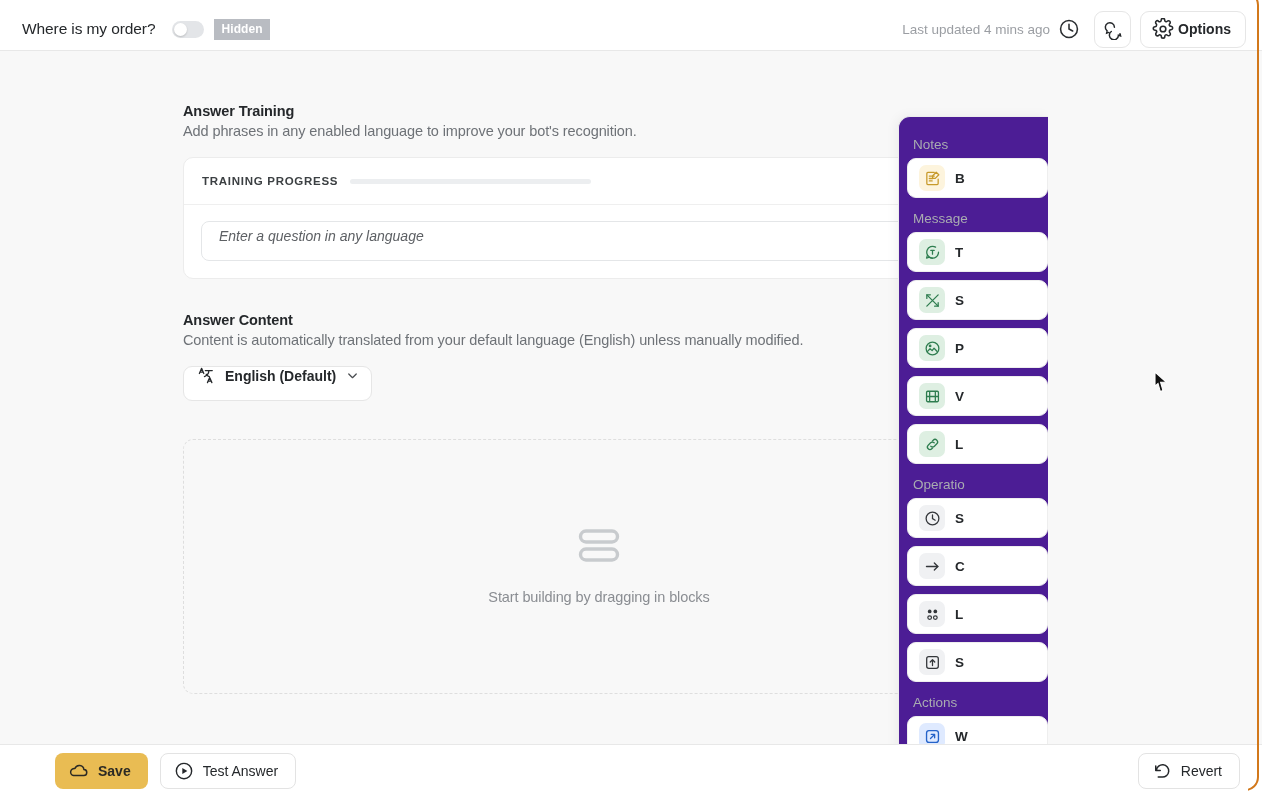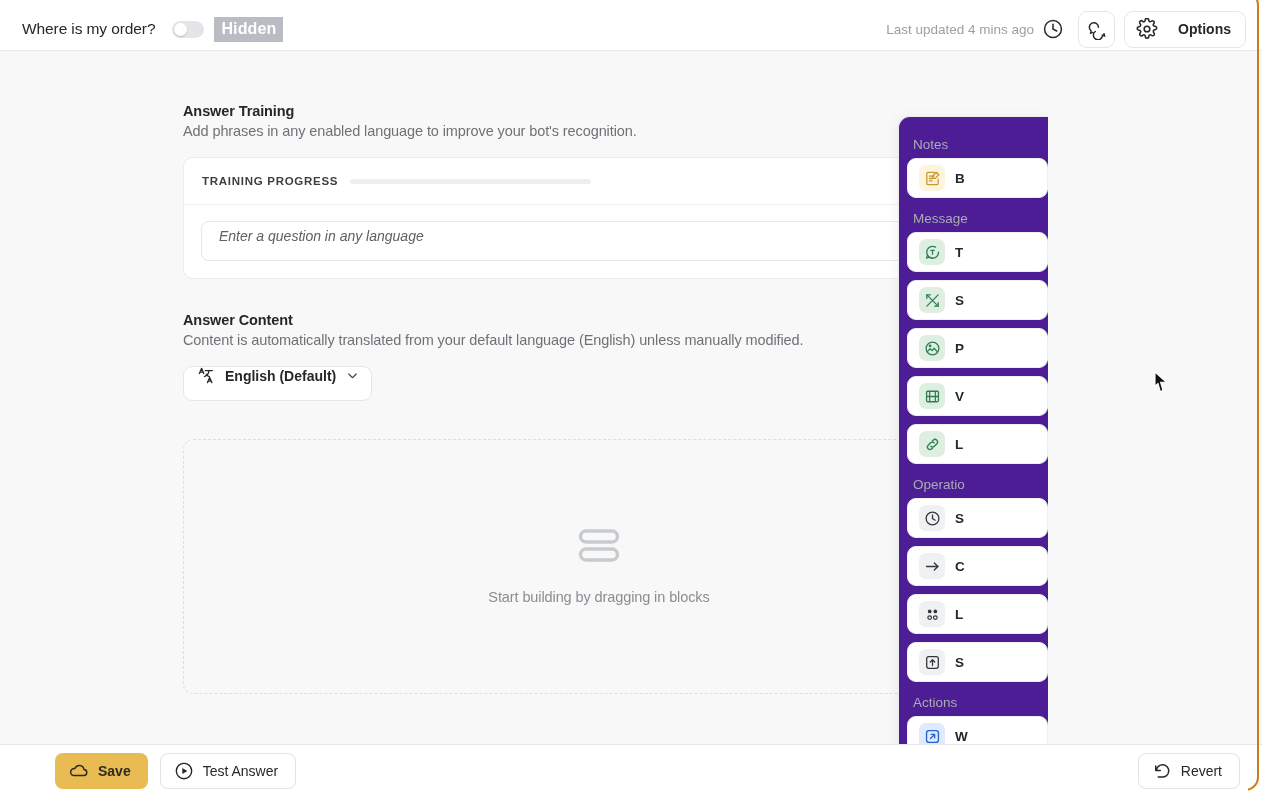--- a/index.html
+++ b/index.html
@@ -29,36 +29,36 @@
     margin-left: 17px; width: 32px; height: 17px; border-radius: 9px;
     background: #e3e5e8; position: relative; flex: none; cursor: pointer;
   }
   .toggle::after {
     content: ""; position: absolute; top: 2px; left: 2px;
     width: 13px; height: 13px; border-radius: 50%; background: #fff;
     box-shadow: 0 1px 2px rgba(0,0,0,.18);
   }
   .badge-hidden {
     margin-left: 10px; background: #b9bcc2; color: #fff;
-    font-size: 16px; font-weight: bold; letter-spacing: .1px;
+    font-size: 12px; font-weight: bold; letter-spacing: .1px;
     padding: 3px 7px 4px; border-radius: 0; white-space: nowrap;
   }
   .hdr-right { margin-left: auto; display: flex; align-items: center; gap: 0; }
   .last-updated {
     font-size: 13.5px; color: #9b9ea3; white-space: nowrap; margin-right: 8px;
   }
   .icon-clock { width: 22px; height: 22px; margin-right: 14px; flex: none; }
   .icon-btn-sq {
     width: 37px; height: 37px; border: 1px solid #e6e6e6; border-radius: 9px;
     background: #fff; display: flex; align-items: center; justify-content: center;
     cursor: pointer; flex: none;
   }
   .options-btn {
     margin-left: 9px; height: 37px; border: 1px solid #e6e6e6; border-radius: 9px;
-    background: #fff; display: flex; align-items: center; gap: 20px;
+    background: #fff; display: flex; align-items: center; gap: 4px;
     padding: 0 14px 0 11px; cursor: pointer; flex: none;
   }
   .options-btn span { font-size: 14px; color: #25282b; font-weight: bold; }
 
   
   .main {
     position: absolute; top: 51px; left: 0; width: 1048px; height: 693px;
     background: #f8f8f8; overflow: hidden;
   }
   .content { position: absolute; left: 183px; top: 52px; width: 832px; }

